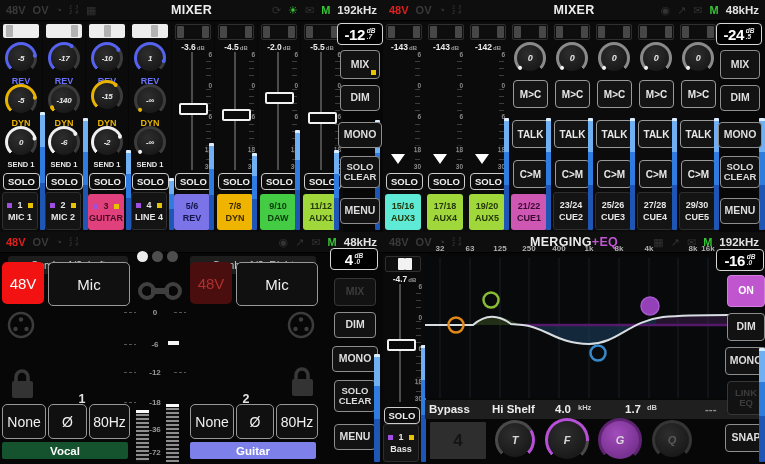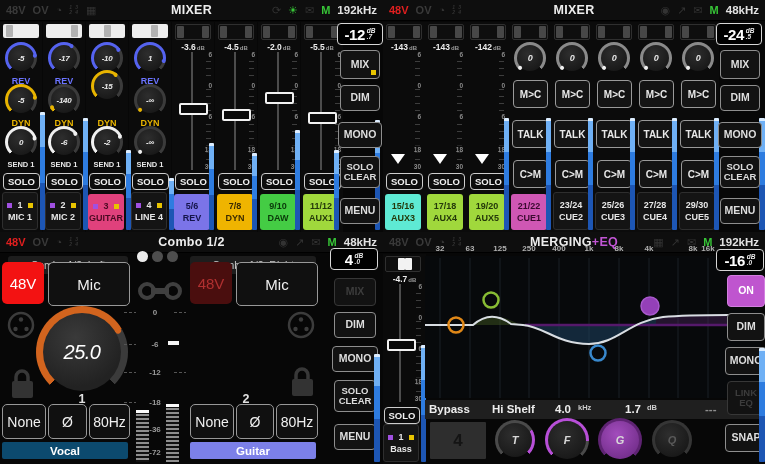--- a/index.html
+++ b/index.html
@@ -221,21 +221,21 @@
     <div class="kn k32" style="left:5px;top:20px;--f:.70;--c:#5563f0">
           <i class="ring"></i>
           <i class="face">
             <b class="kv">-10</b>
           </i>
           <i class="dotr">
             <i></i>
           </i>
         </div>
     <div class="klbl" style="top:54px;color:#6b74ff">REV</div>
-    <div class="kn k32" style="left:5px;top:48px;--f:.64;--c:#e8b400">
+    <div class="kn k32" style="left:5px;top:58px;--f:.64;--c:#e8b400">
           <i class="ring"></i>
           <i class="face">
             <b class="kv">-15</b>
           </i>
           <i class="dotr">
             <i></i>
           </i>
         </div>
     <div class="klbl" style="top:96px;color:#e8b400">DYN</div>
     <div class="kn k32" style="left:5px;top:104px;--f:.75;--c:#f0f0f0">
@@ -630,56 +630,46 @@
 
 <div class="q" id="q-bl">
   <div class="hd">
     <b class="red">48V</b>
     <b>OV</b>
     <span class="ic">◔</span>
     <span class="mini">
           <i>1 3</i>
           <i>2 4</i>
         </span>
-    <span class="ttl">Combo 1/2</span>
     <span class="sp"></span>
     <span class="ic">◉</span>
     <span class="ic">↗</span>
     <span class="ic">✉</span>
     <b class="grn">M</b>
     <b class="rate">48kHz</b>
   </div>
 
   <div class="tbox" style="left:8px;top:24px;width:120px">Combo 1/2: Left</div>
   <div class="bigbtn b48on" style="left:2px;top:30px;width:42px;height:42px">48V</div>
   <div class="bigbtn bmic" style="left:48px;top:30px;width:80px;height:42px">Mic</div>
   <svg style="position:absolute;left:6px;top:78px" width="30" height="30">
         <circle cx="15" cy="15" r="12" fill="none" stroke="#3c3c3c" stroke-width="2.5"></circle>
         <circle cx="15" cy="9.5" r="2.2" fill="#3c3c3c"></circle>
         <circle cx="9.5" cy="19" r="2.2" fill="#3c3c3c"></circle>
         <circle cx="20.5" cy="19" r="2.2" fill="#3c3c3c"></circle>
       </svg>
-  <div class="kn k92" style="left:36px;top:74px;--f:.72;--c:#d2641e">
-        <i class="ring"></i>
-        <i class="face">
-          <b class="kv">25.0</b>
-        </i>
-        <i class="dotr">
-          <i></i>
-        </i>
-      </div>
   <div class="knum" style="left:36px;top:160px;width:92px">1</div>
   <svg style="position:absolute;left:8px;top:134px" width="28" height="34">
         <path d="M8 16 v-5 a6 6 0 0 1 12 0 v5" fill="none" stroke="#383838" stroke-width="3.5"></path>
         <rect x="4" y="15" width="21" height="17" rx="2" fill="#333"></rect>
       </svg>
   <div class="bopt" style="left:2px;top:172px;width:42px;height:33px">None</div>
   <div class="bopt" style="left:48px;top:172px;width:37px;height:33px">Ø</div>
   <div class="bopt" style="left:89px;top:172px;width:39px;height:33px">80Hz</div>
-  <div class="ban" style="left:2px;top:210px;width:126px;background:#0c4a6e">Vocal</div>
+  <div class="ban" style="left:2px;top:210px;width:126px;background:#14532d">Vocal</div>
 
   <div class="pgdot a" style="left:137px;top:19px"></div>
   <div class="pgdot" style="left:152px;top:19px"></div>
   <div class="pgdot" style="left:167px;top:19px"></div>
   <svg style="position:absolute;left:138px;top:46px" width="44" height="26">
         <circle cx="9" cy="13" r="7" fill="none" stroke="#3f3f3f" stroke-width="4"></circle>
         <circle cx="35" cy="13" r="7" fill="none" stroke="#3f3f3f" stroke-width="4"></circle>
         <rect x="13" y="10" width="18" height="6" fill="#3f3f3f"></rect>
       </svg>
   <div class="msnum" style="left:140px;top:80px">0</div>

